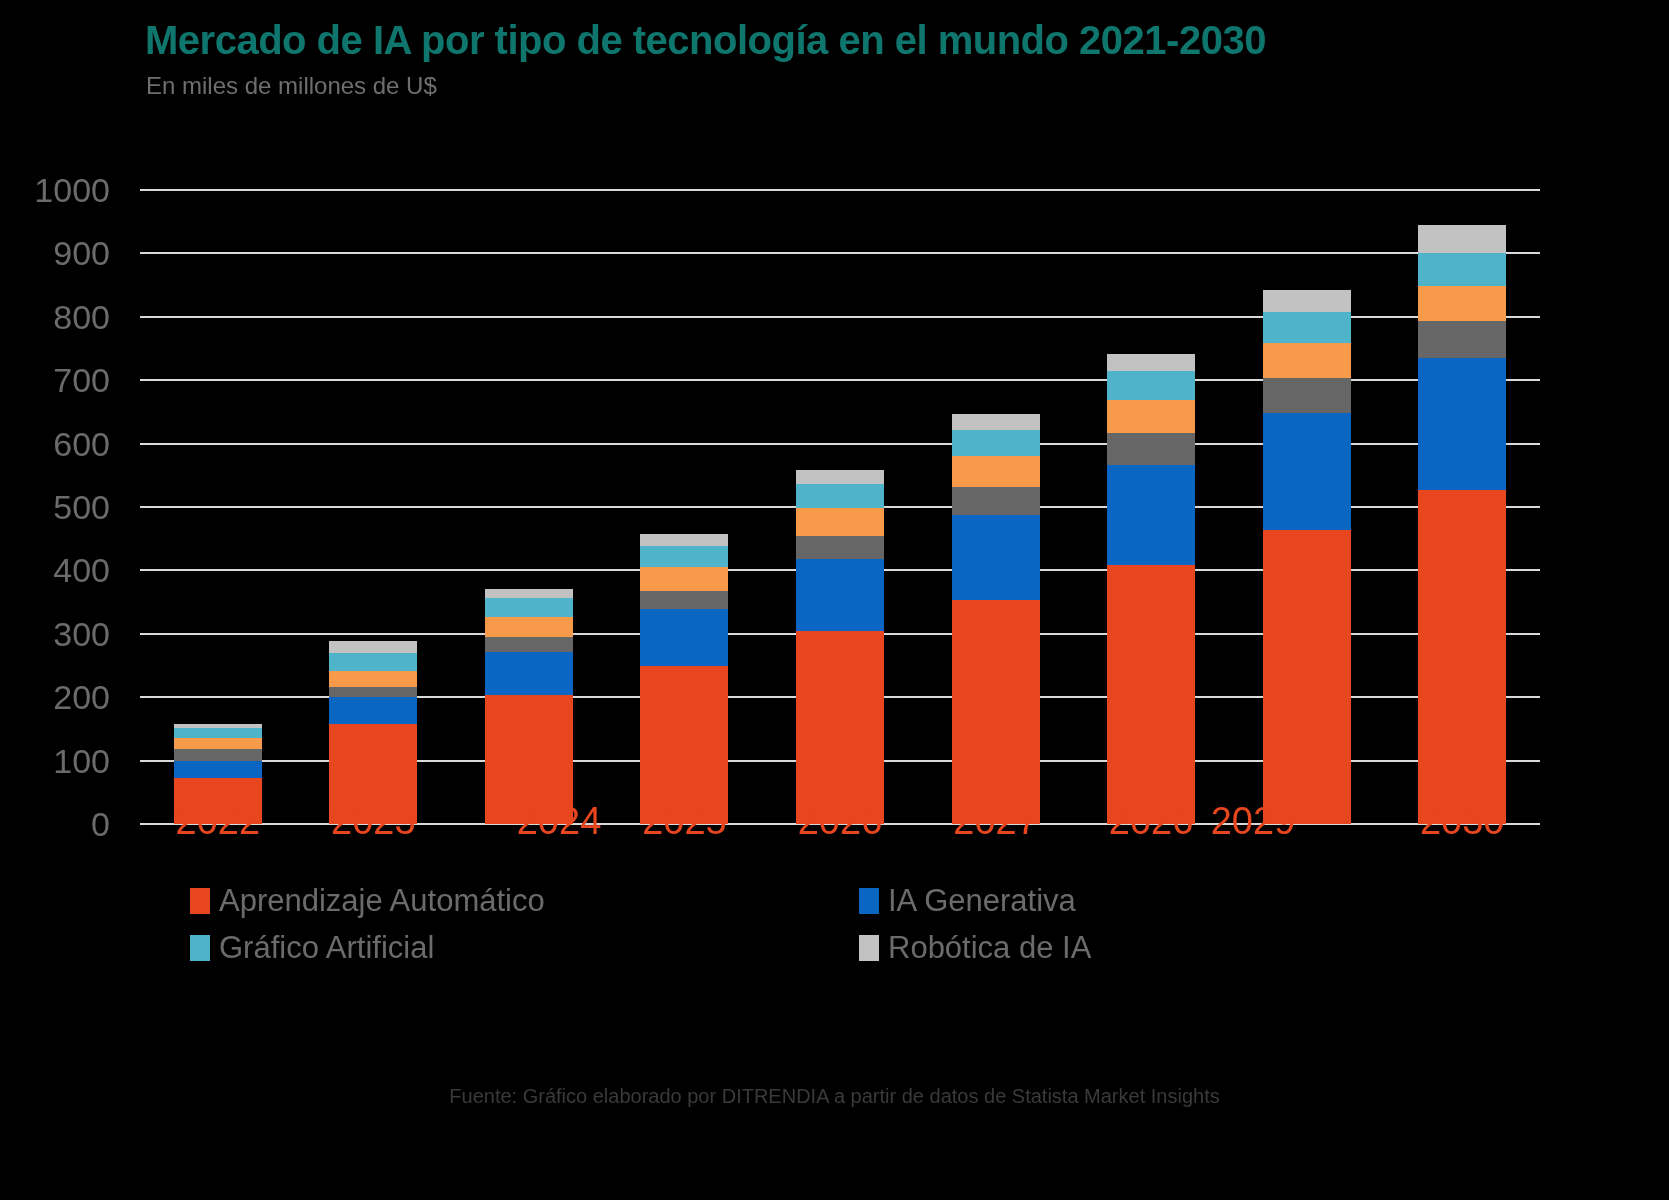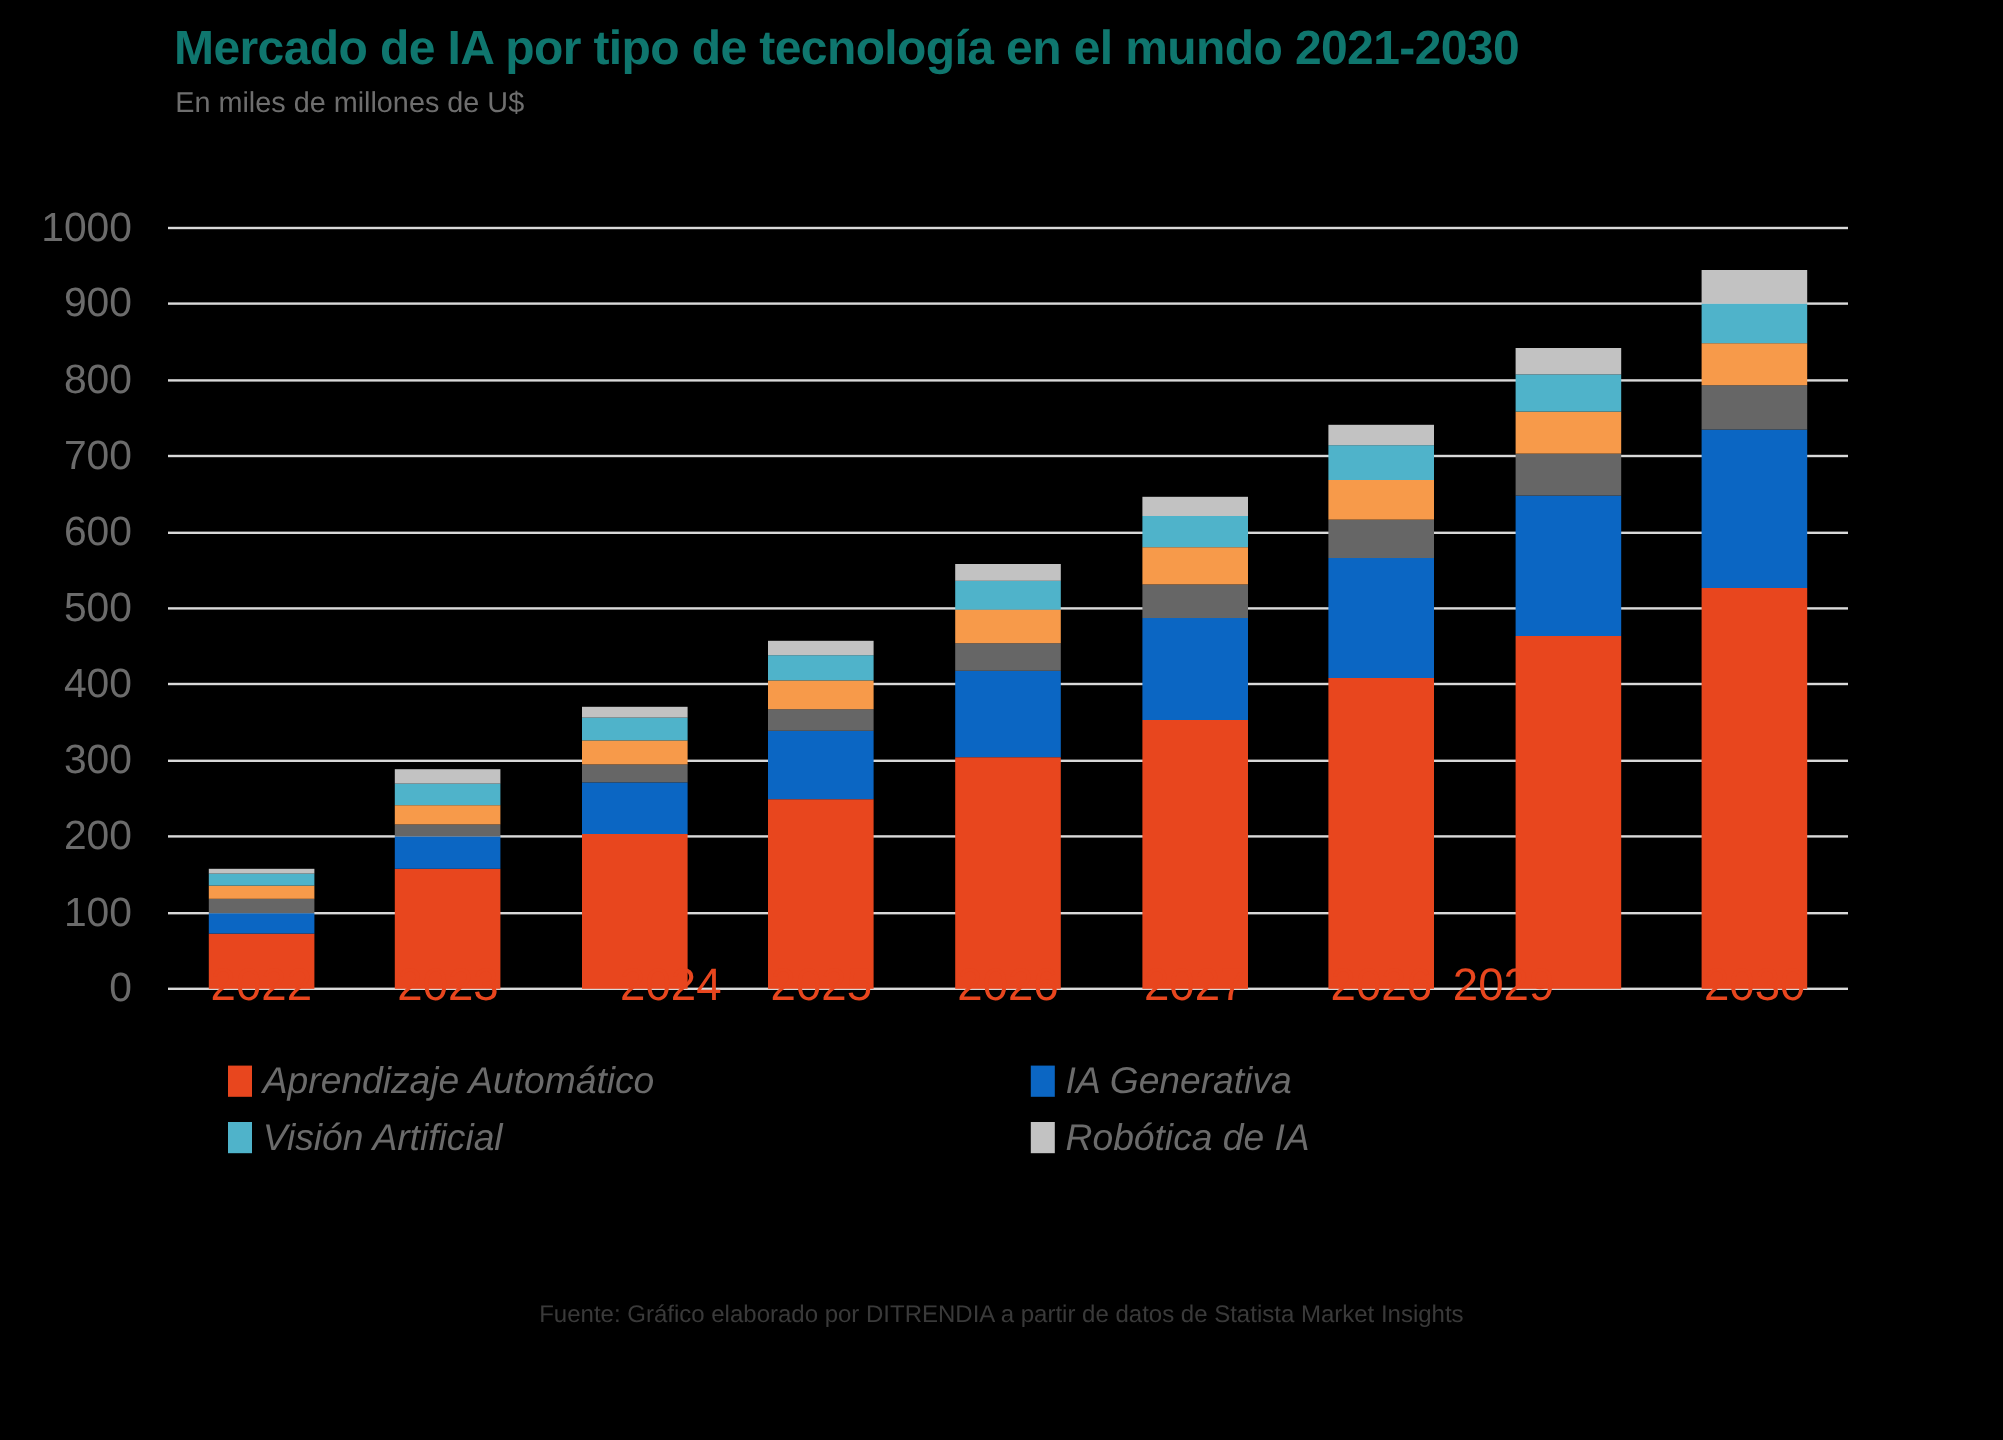--- a/index.html
+++ b/index.html
@@ -14,21 +14,21 @@
 
   .gridline{position:absolute;left:140px;width:1400px;height:2px;background:#d9d9d9;}
   .zeroline{position:absolute;left:140px;width:1400px;height:2px;background:#d9d9d9;}
 
   .bar{position:absolute;width:88px;}
   .seg{position:absolute;width:100%;left:0;}
 
   .xlabel{position:absolute;font-size:38px;color:#E8461E;text-align:center;white-space:nowrap;transform:translateX(-50%);top:800px;}
 
   .legend{position:absolute;left:190px;top:885px;width:1320px;}
-  .legend-row{display:flex;width:100%;margin-bottom:15px;font-style:italic;}
+  .legend-row{display:flex;width:100%;margin-bottom:15px;}
   .legend-cell{display:flex;align-items:center;width:50%;}
   .legend-cell.right{padding-left:18px;}
   .swatch{width:20px;height:26px;margin-right:9px;flex:none;}
   .legend-label{font-size:31px;color:#6b6b6b;white-space:nowrap;line-height:32px;}
 
   .source{position:absolute;left:0;top:1085px;width:1669px;text-align:center;font-size:20px;color:#3a3a3a;}
 
   .dots{background-image:radial-gradient(#ffffff 1px, transparent 1.2px);background-size:9px 9px;}
 </style>
 </head>
@@ -152,21 +152,21 @@
           <span class="legend-label">Aprendizaje Automático</span>
         </div>
         <div class="legend-cell right">
           <span class="swatch" style="background: rgb(11, 102, 195);"></span>
           <span class="legend-label">IA Generativa</span>
         </div>
       </div>
       <div class="legend-row">
         <div class="legend-cell">
           <span class="swatch" style="background: rgb(79, 179, 202);"></span>
-          <span class="legend-label">Visión Artificial</span>
+          <span class="legend-label">Gráfico Artificial</span>
         </div>
         <div class="legend-cell right">
           <span class="swatch" style="background: rgb(194, 194, 194);"></span>
           <span class="legend-label">Robótica de IA</span>
         </div>
       </div>
     </div>
 
   <div class="source">Fuente: Gráfico elaborado por DITRENDIA a partir de datos de Statista Market Insights</div>
 

